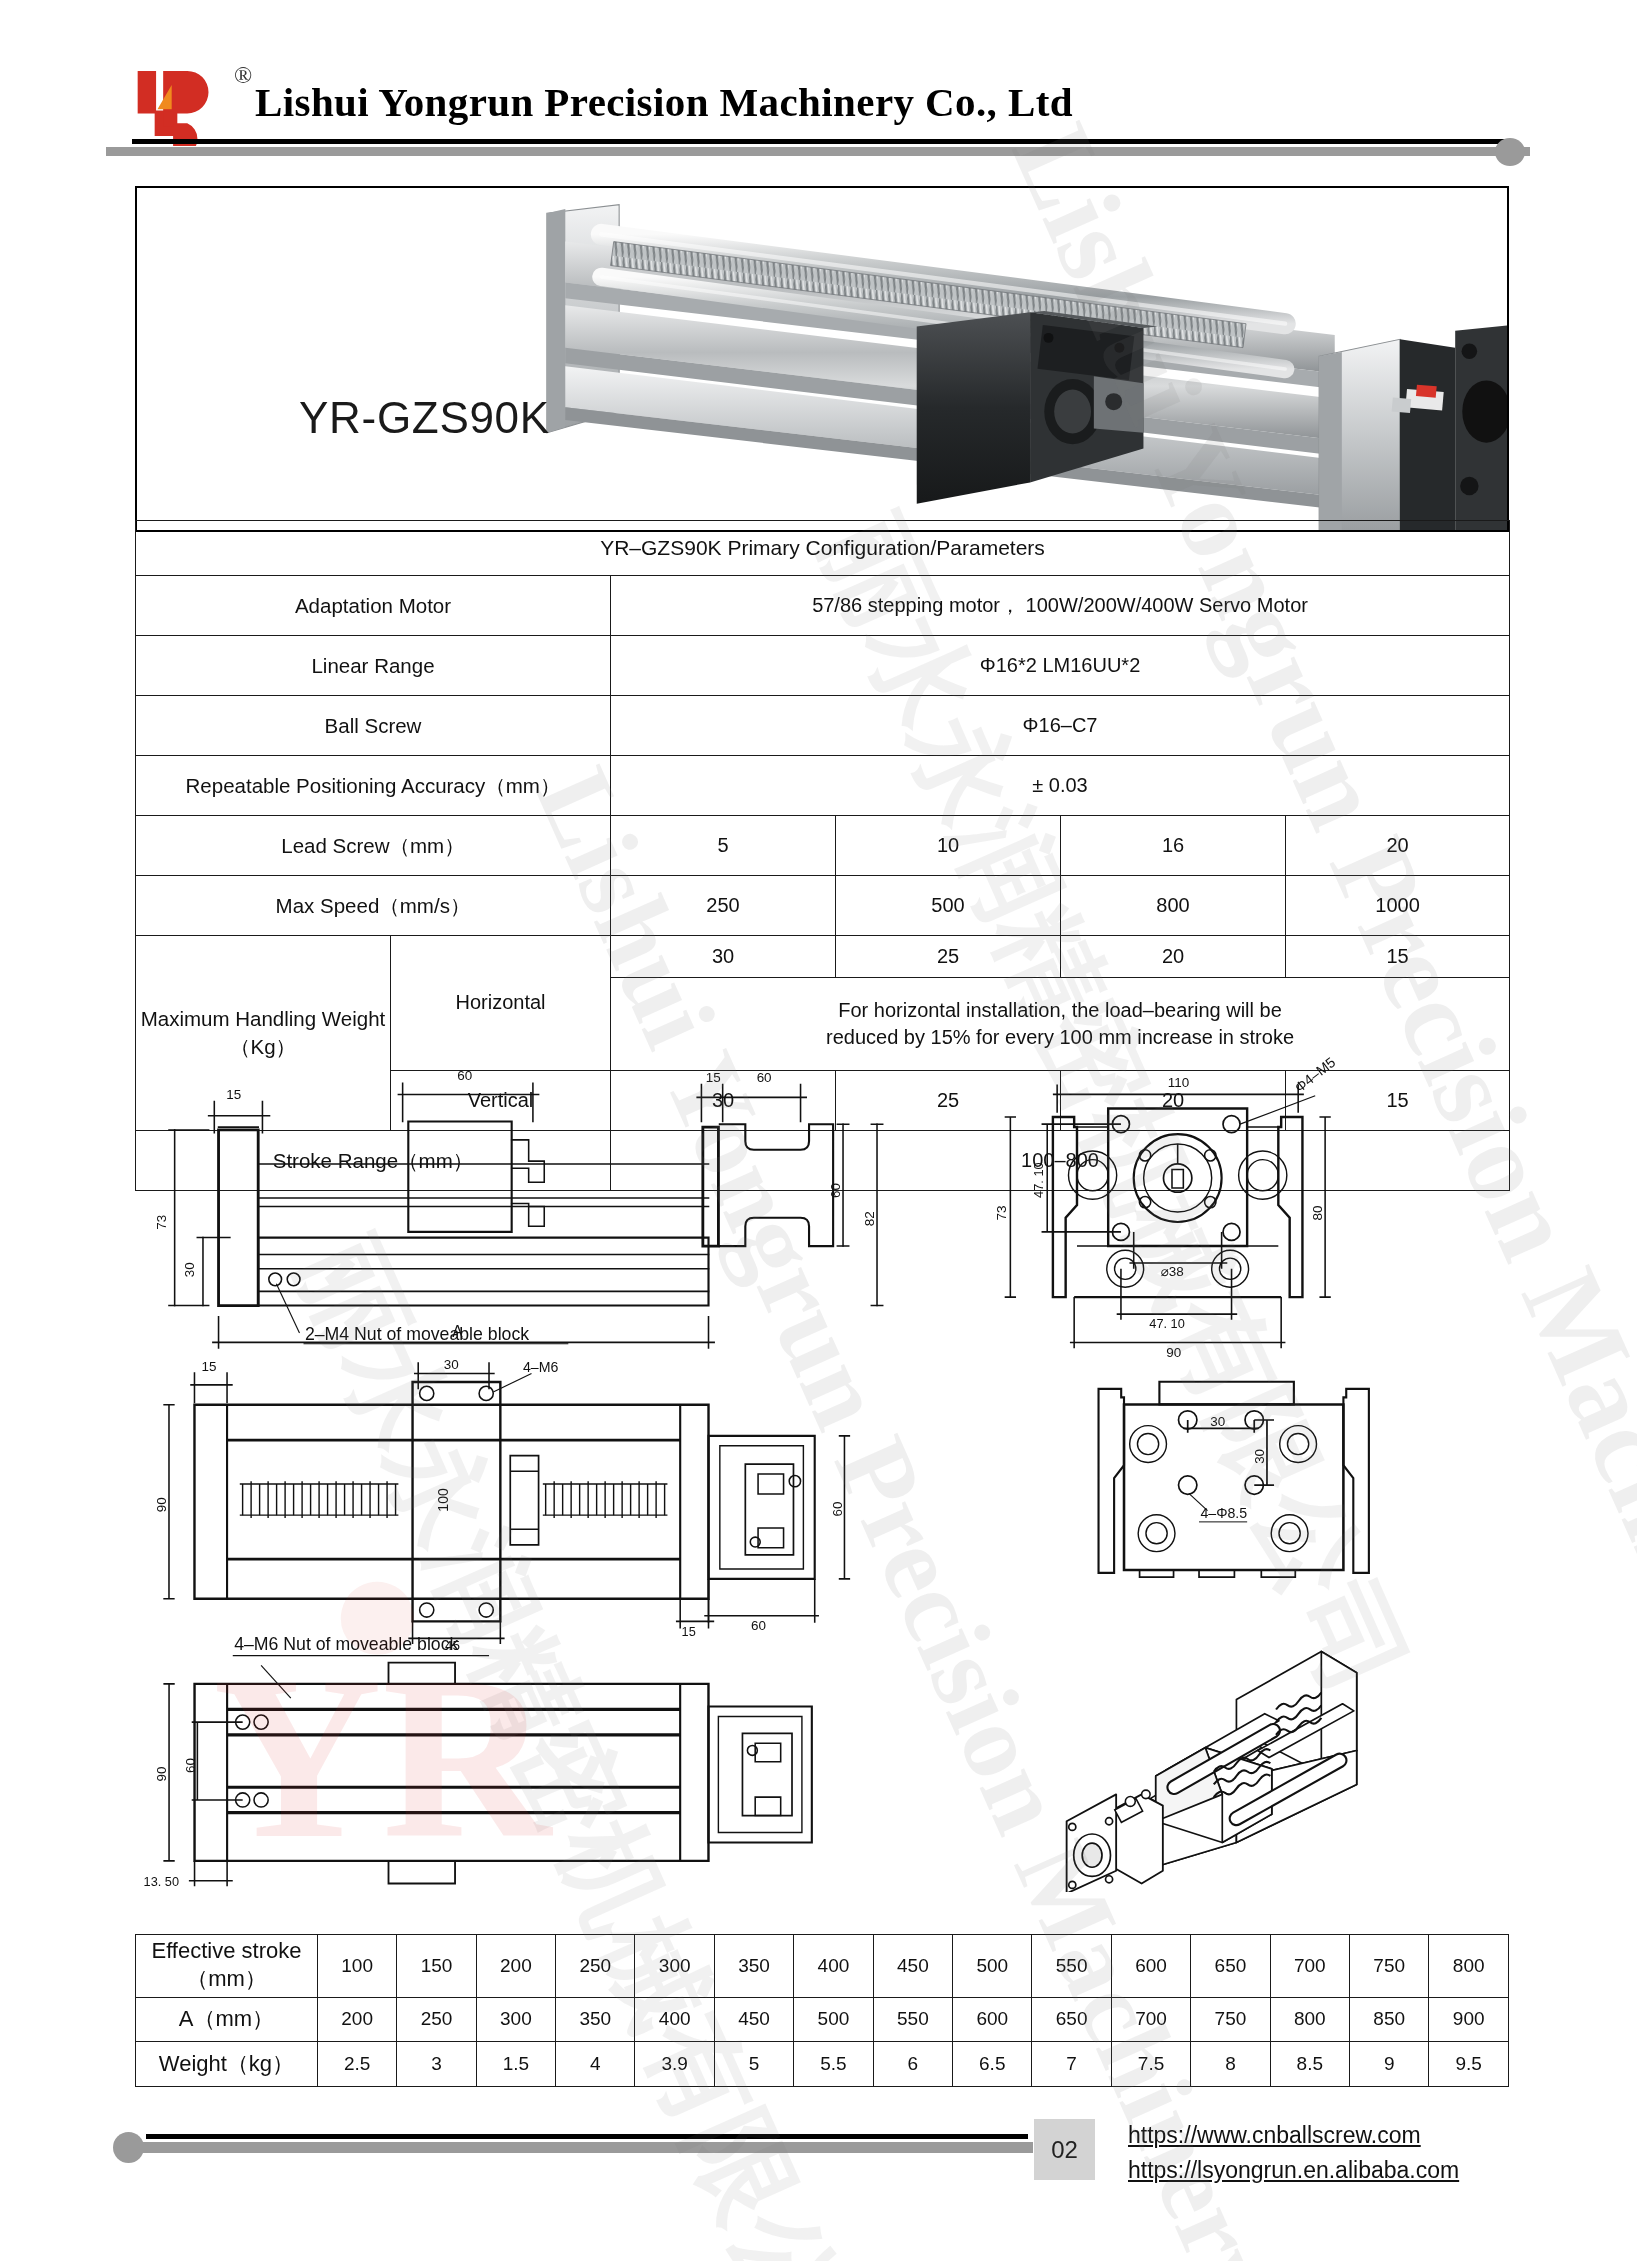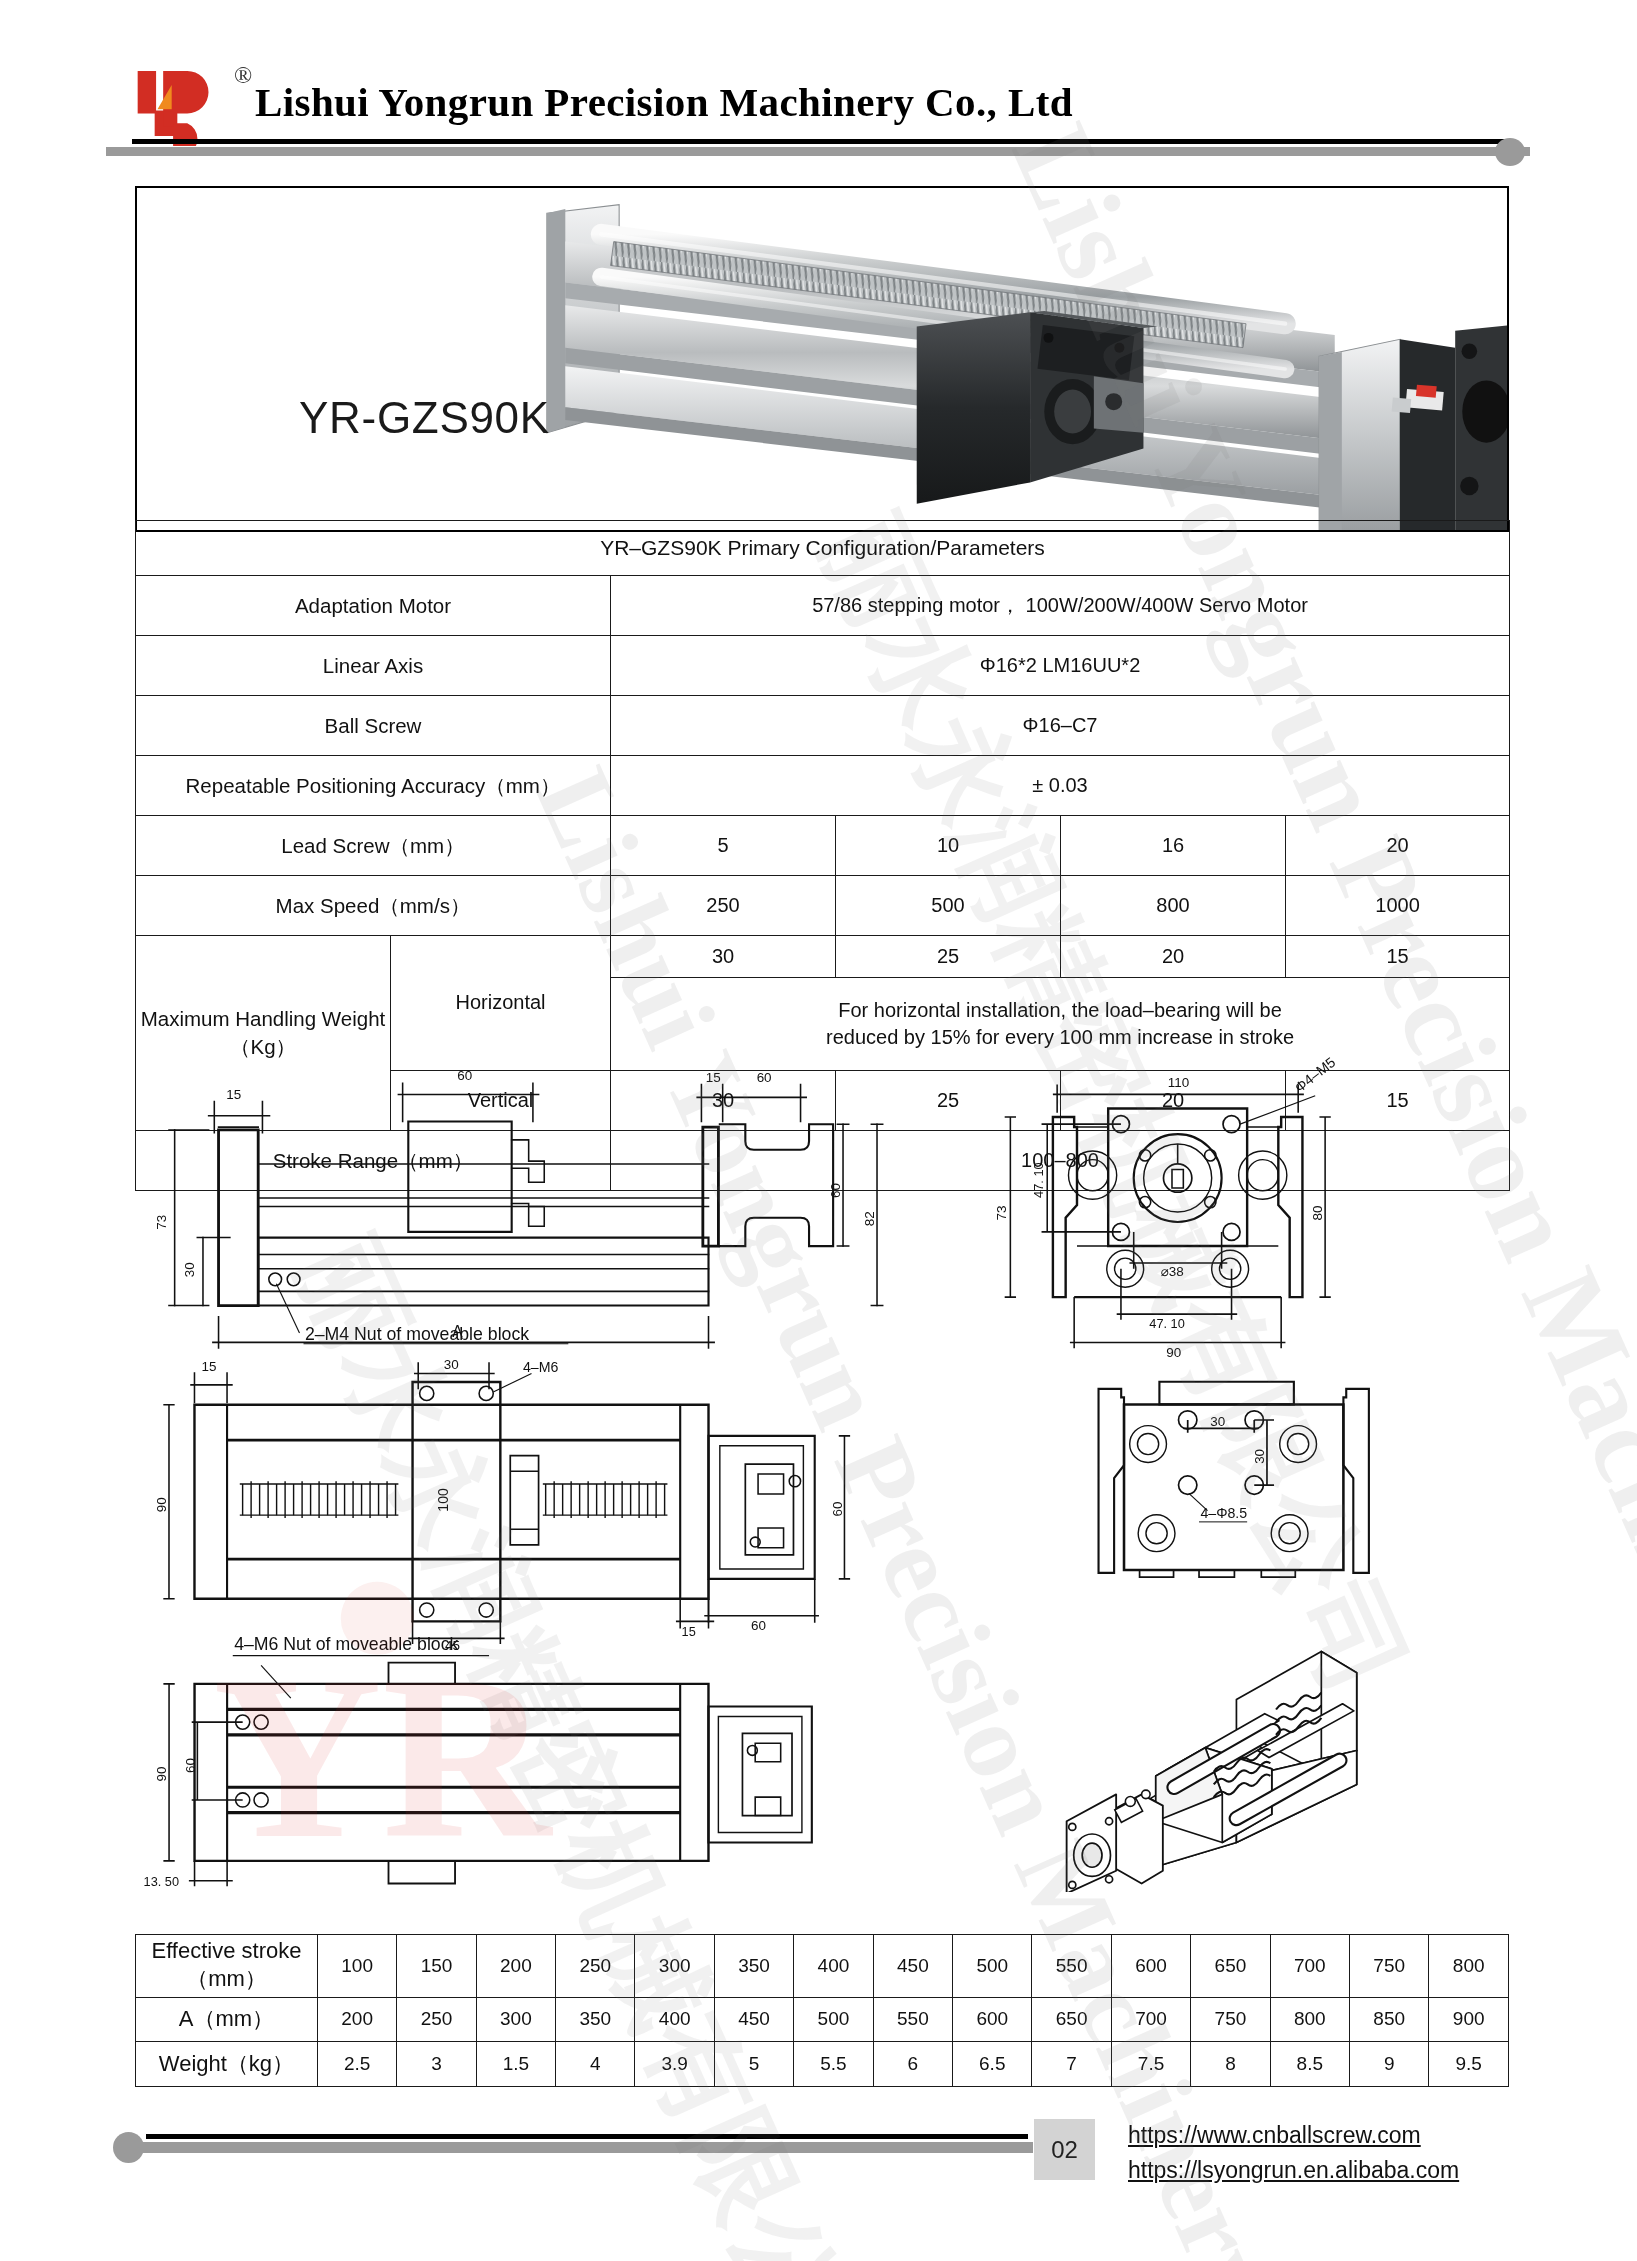--- a/index.html
+++ b/index.html
@@ -168,21 +168,21 @@
   </colgroup>
   <tbody>
     <tr>
       <td class="tbl-title" colspan="6">YR–GZS90K Primary Configuration/Parameters</td>
     </tr>
     <tr>
       <td class="rowlabel cell-h" colspan="2">Adaptation Motor</td>
       <td colspan="4">57/86 stepping motor， 100W/200W/400W Servo Motor</td>
     </tr>
     <tr>
-      <td class="rowlabel cell-h" colspan="2">Linear Axis</td>
+      <td class="rowlabel cell-h" colspan="2">Linear Range</td>
       <td colspan="4">Φ16*2 LM16UU*2</td>
     </tr>
     <tr>
       <td class="rowlabel cell-h" colspan="2">Ball Screw</td>
       <td colspan="4">Φ16–C7</td>
     </tr>
     <tr>
       <td class="rowlabel cell-h" colspan="2">Repeatable Positioning Accuracy（mm）</td>
       <td colspan="4">± 0.03</td>
     </tr>

